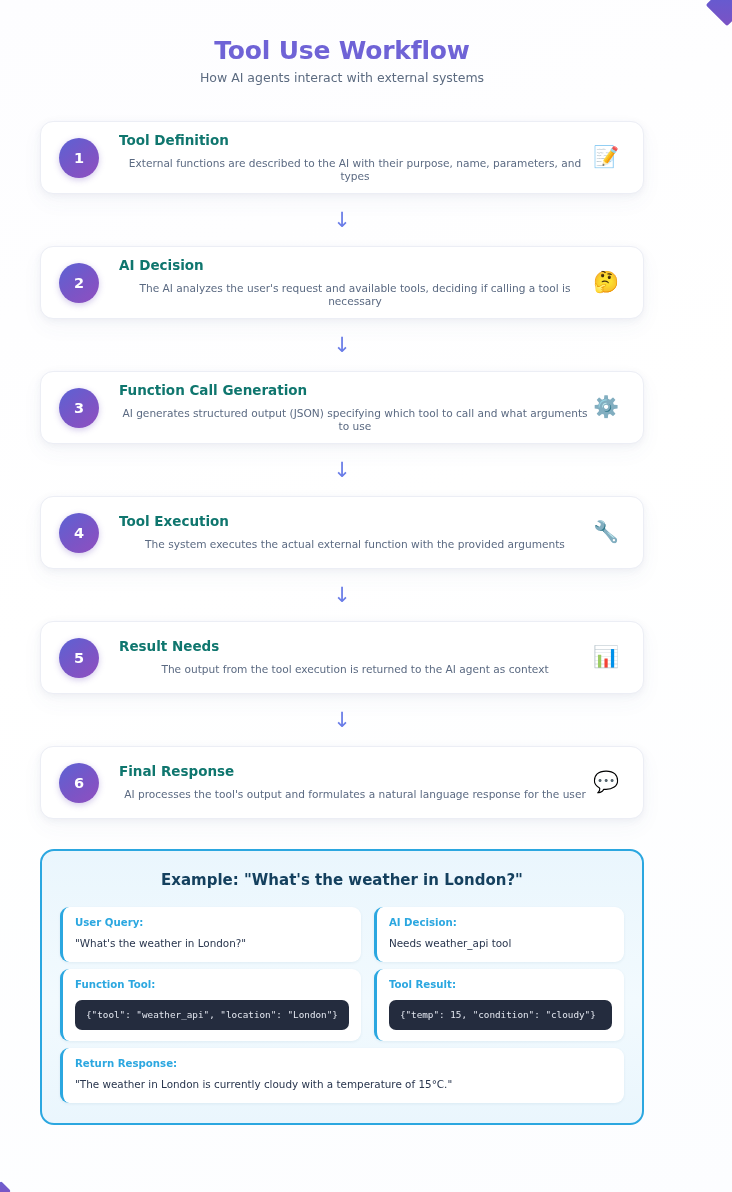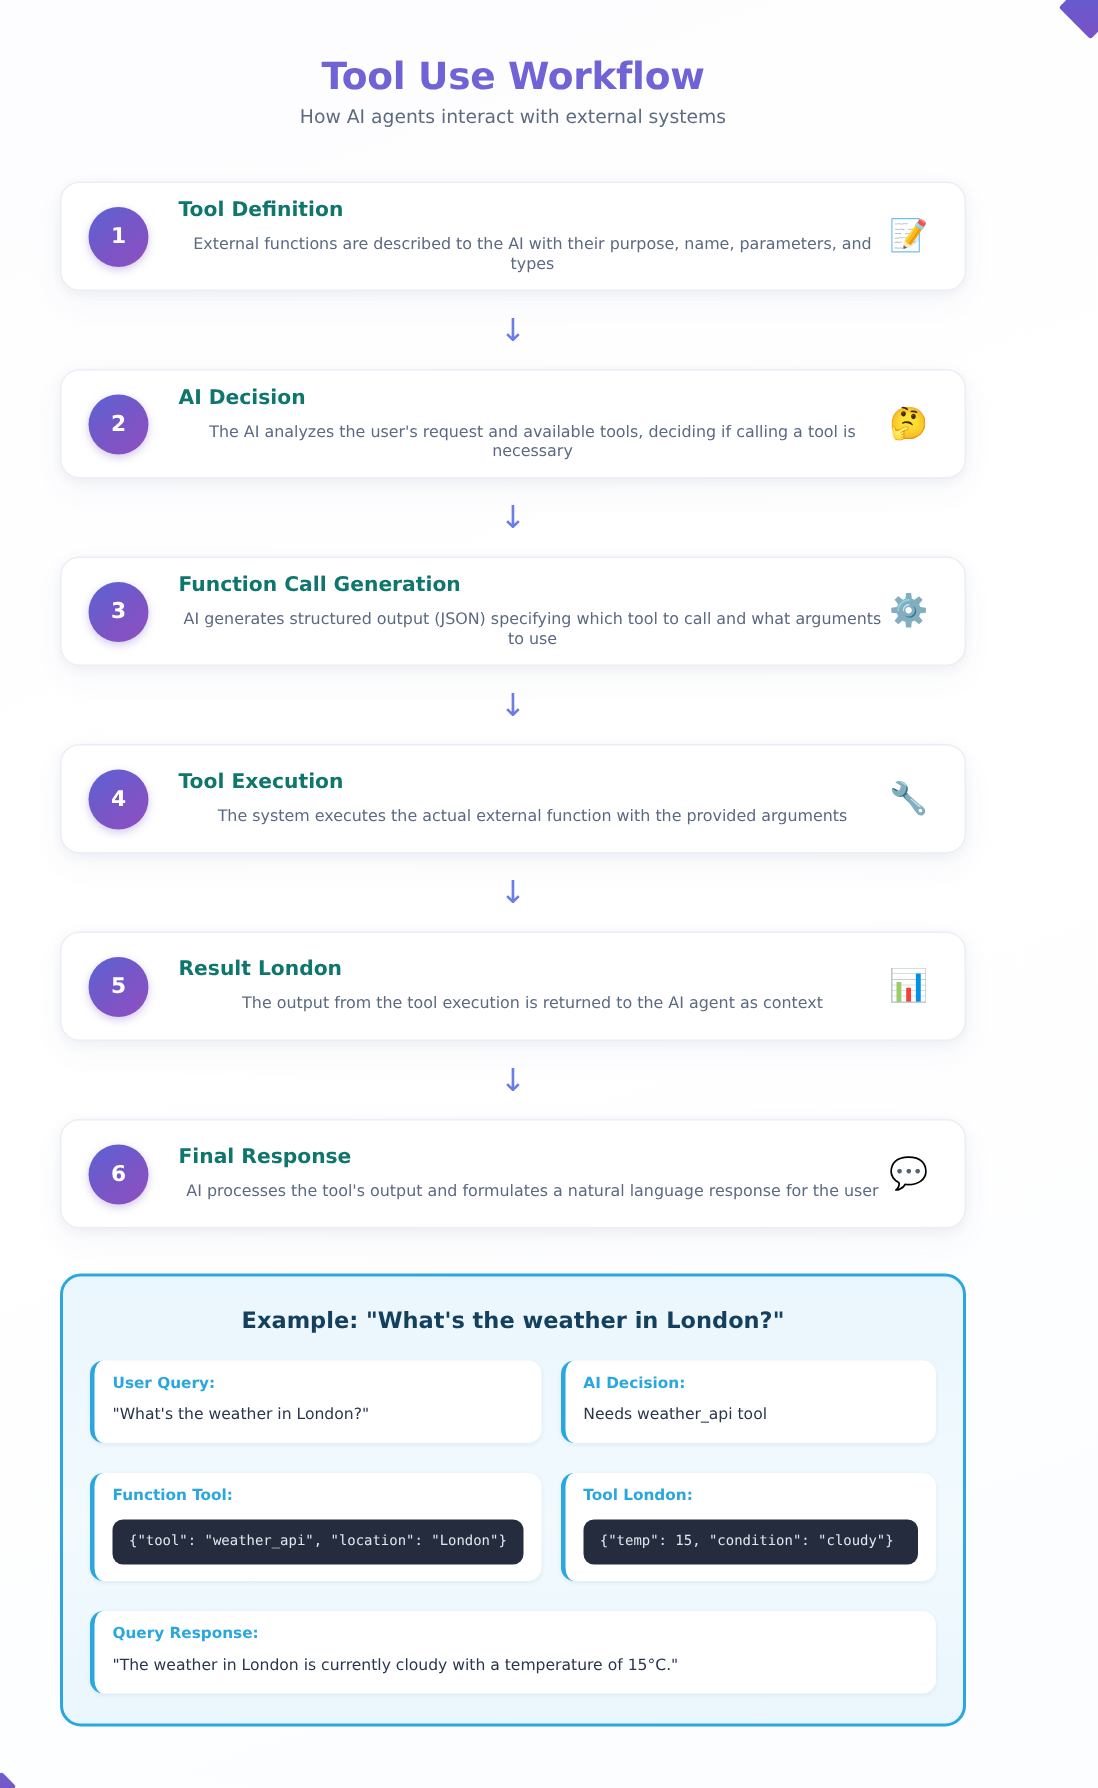--- a/index.html
+++ b/index.html
@@ -157,21 +157,21 @@
     text-align: center;
     font-size: 15px;
     font-weight: bold;
     color: #14405e;
     margin-bottom: 18px;
   }
 
   .example-grid {
     display: grid;
     grid-template-columns: 1fr 1fr;
-    gap: 20px 13px;
+    gap: 7px 13px;
   }
 
   .ex-card {
     background: #ffffff;
     border-radius: 9px;
     border-left: 3px solid #2ba7e0;
     padding: 10px 12px 11px 12px;
     box-shadow: 0 1px 3px rgba(25, 90, 130, 0.08);
   }
   .ex-card.full { grid-column: 1 / span 2; }
@@ -258,21 +258,21 @@
           <div class="step-desc">The system executes the actual external function with the provided arguments</div>
         </div>
         <div class="step-emoji">🔧</div>
       </div>
       <div class="arrow-row">
         <span class="arrow-glyph">↓</span>
       </div>
       <div class="step-card">
         <div class="step-badge">5</div>
         <div class="step-text">
-          <div class="step-title">Result London</div>
+          <div class="step-title">Result Needs</div>
           <div class="step-desc">The output from the tool execution is returned to the AI agent as context</div>
         </div>
         <div class="step-emoji">📊</div>
       </div>
       <div class="arrow-row">
         <span class="arrow-glyph">↓</span>
       </div>
       <div class="step-card">
         <div class="step-badge">6</div>
         <div class="step-text">
@@ -292,23 +292,23 @@
         </div>
         <div class="ex-card">
           <div class="ex-label">AI Decision:</div>
           <div class="ex-value">Needs weather_api tool</div>
         </div>
         <div class="ex-card">
           <div class="ex-label">Function Tool:</div>
           <div class="ex-code">{"tool": "weather_api", "location": "London"}</div>
         </div>
         <div class="ex-card">
-          <div class="ex-label">Tool London:</div>
+          <div class="ex-label">Tool Result:</div>
           <div class="ex-code">{"temp": 15, "condition": "cloudy"}</div>
         </div>
         <div class="ex-card full">
-          <div class="ex-label">Query Response:</div>
+          <div class="ex-label">Return Response:</div>
           <div class="ex-value">"The weather in London is currently cloudy with a temperature of 15°C."</div>
         </div>
       </div>
   </div>
 
 </div>
 
 </body></html>

